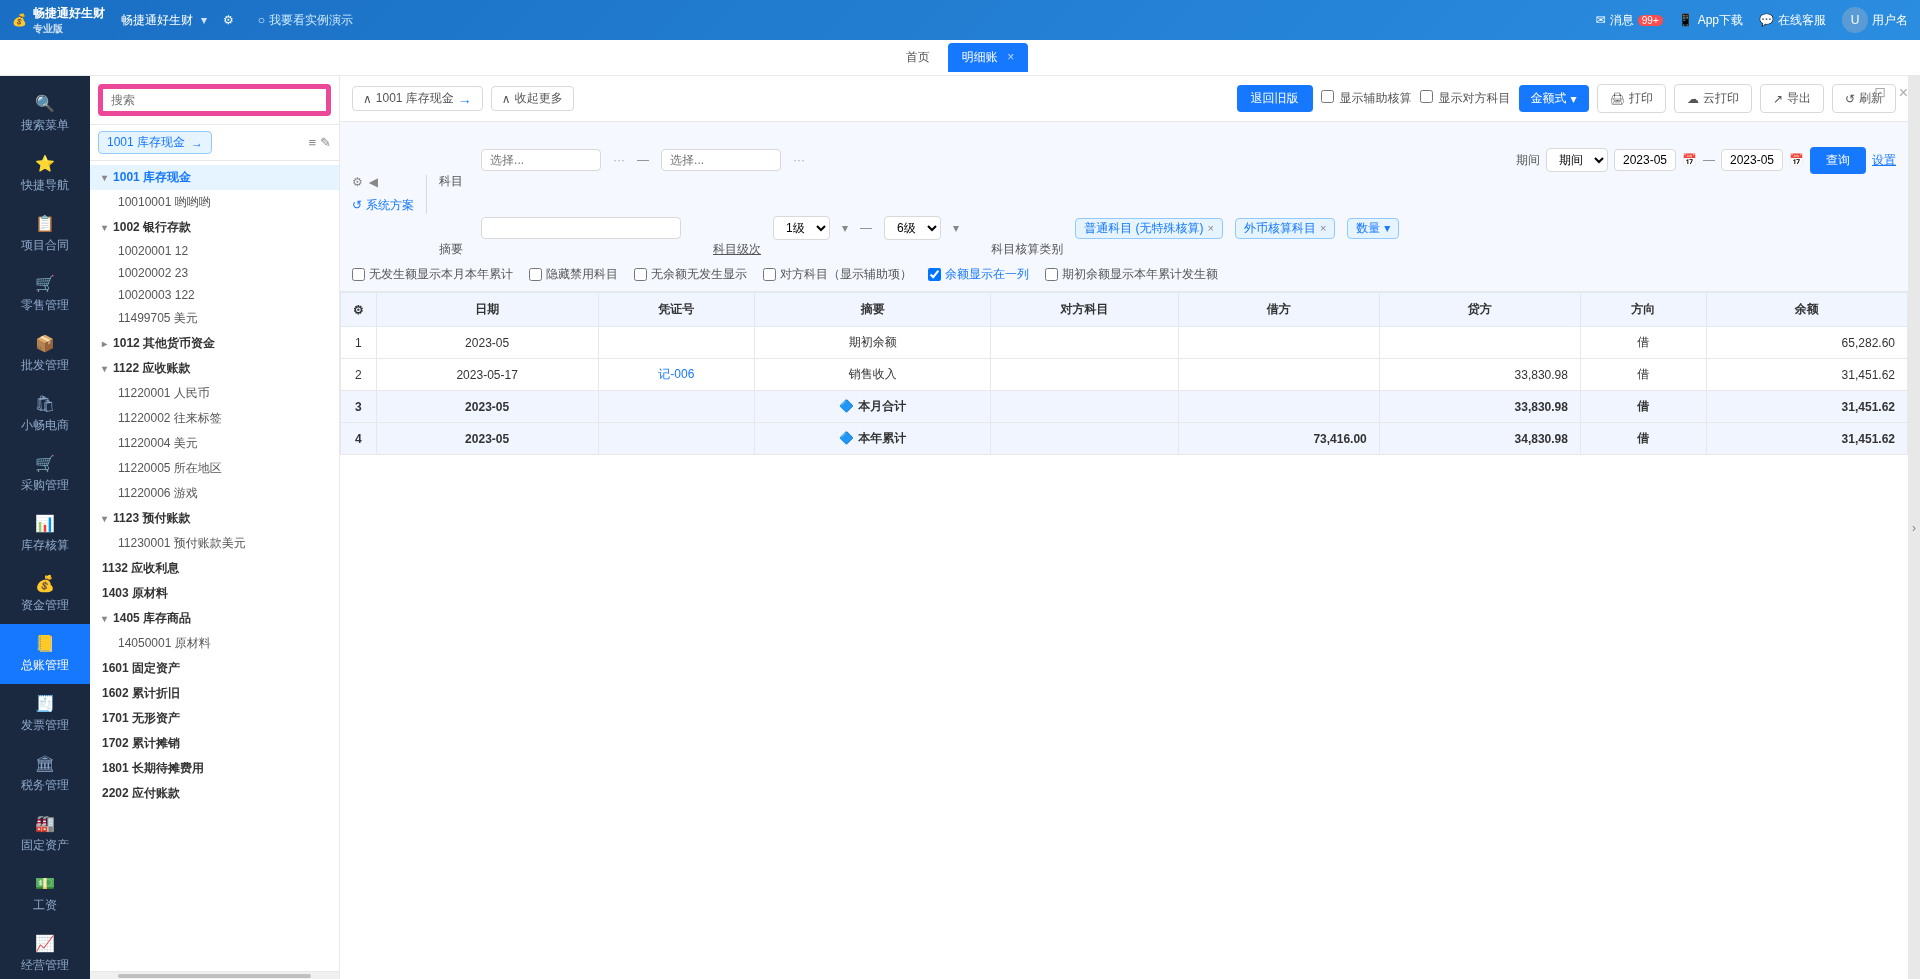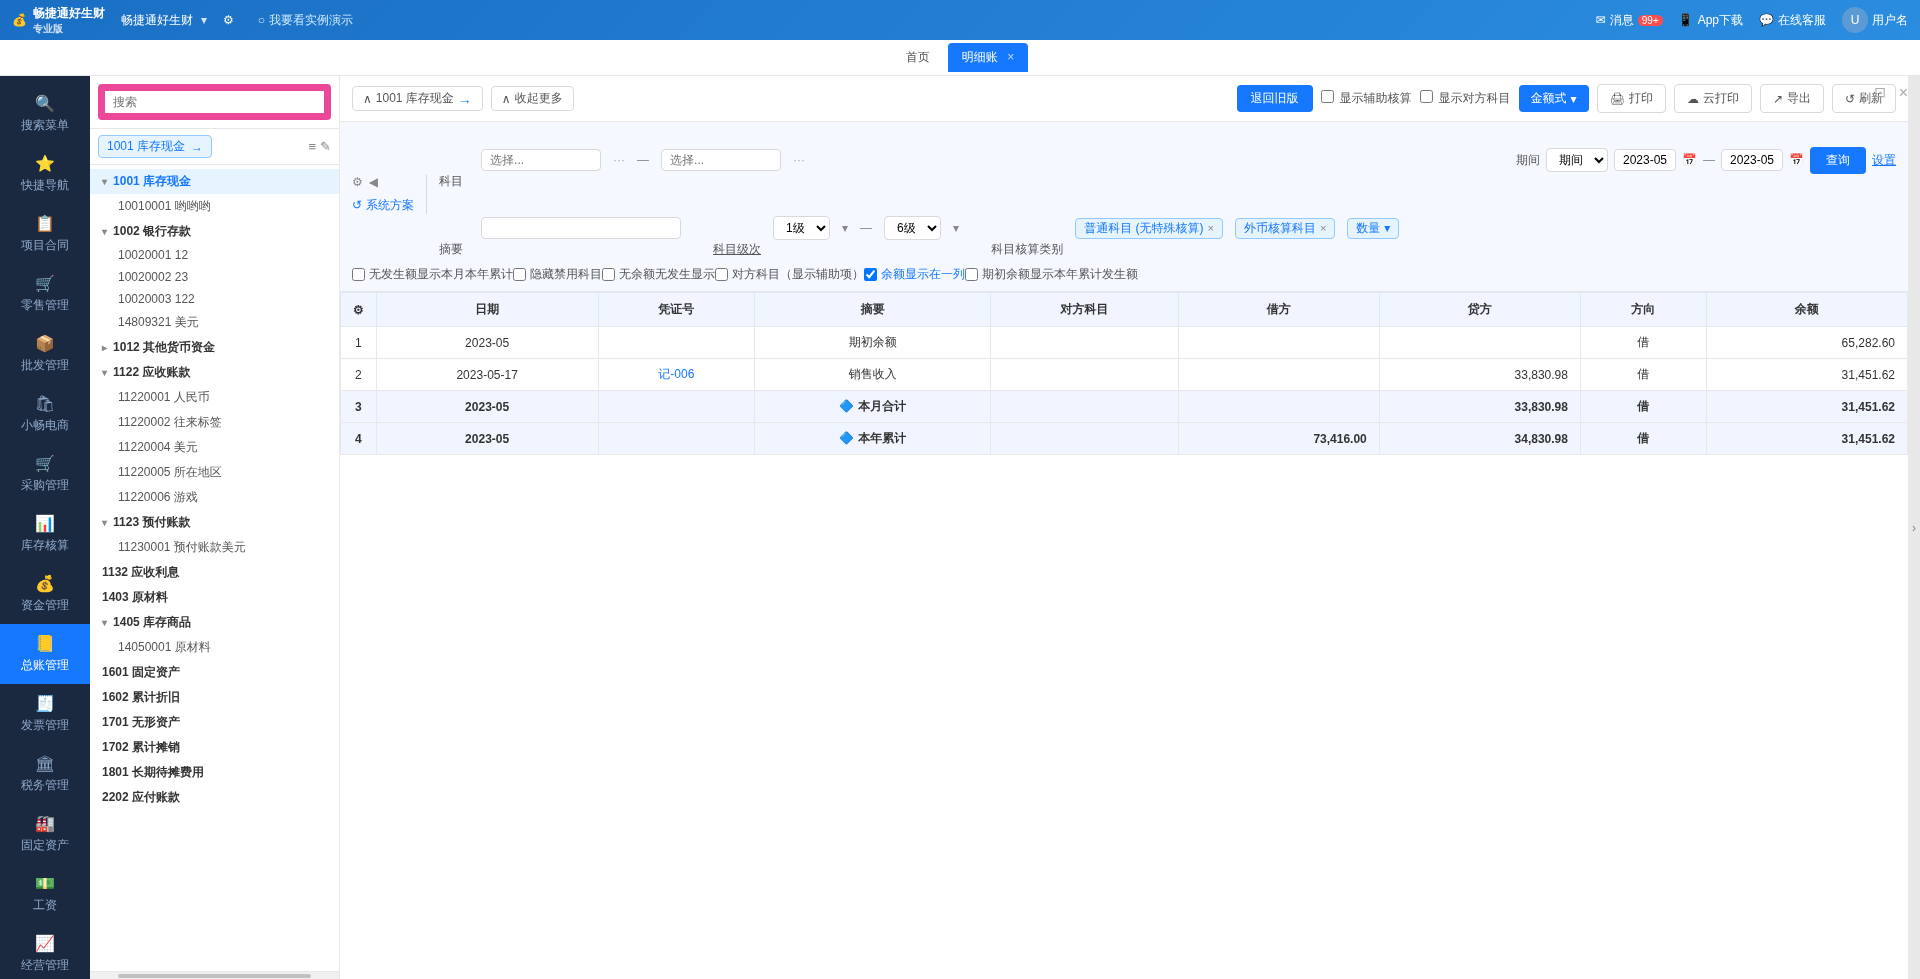--- a/index.html
+++ b/index.html
@@ -35,21 +35,21 @@
 
     
     .sidebar { width: 90px; background: #1a2940; display: flex; flex-direction: column; align-items: center; padding-top: 8px; }
     .sidebar-item { width: 100%; display: flex; flex-direction: column; align-items: center; padding: 10px 4px; cursor: pointer; color: #8fa8c8; font-size: 11px; gap: 4px; }
     .sidebar-item.active { background: #1677ff; color: white; }
     .sidebar-item-icon { font-size: 16px; }
 
     
     .left-panel { width: 250px; background: white; border-right: 1px solid #e8e8e8; display: flex; flex-direction: column; overflow: hidden; }
     .left-panel-header { padding: 8px; border-bottom: 1px solid #e8e8e8; display: flex; align-items: center; gap: 6px; }
-    .left-panel-search { flex: 1; border: 7px solid #ec4899; border-radius: 4px; padding: 4px 8px; font-size: 12px; outline: none; }
+    .left-panel-search { flex: 1; border: 5px solid #ec4899; border-radius: 4px; padding: 4px 8px; font-size: 12px; outline: none; }
     .left-panel-nav { display: flex; align-items: center; border-bottom: 1px solid #e8e8e8; padding: 6px 8px; }
     .left-panel-nav-right { margin-left: auto; display: flex; gap: 4px; }
     .icon-btn { background: none; border: none; cursor: pointer; color: #888; font-size: 13px; }
     .tree-area { flex: 1; overflow-y: auto; padding: 4px 0; }
     .tree-item { padding: 4px 12px; cursor: pointer; display: flex; align-items: center; gap: 4px; color: #333; }
     .tree-item.active { background: #e6f4ff; color: #1677ff; font-weight: bold; }
     .tree-item.parent { font-weight: bold; }
     .tree-item.child { padding-left: 28px; color: #555; font-weight: normal; }
     .tree-expand { color: #888; font-size: 10px; margin-right: 2px; }
 
@@ -79,21 +79,21 @@
     .filter-select { border: 1px solid #d9d9d9; border-radius: 4px; padding: 3px 8px; font-size: 12px; outline: none; background: white; }
     .filter-period { display: flex; align-items: center; gap: 6px; margin-left: auto; }
     .period-label { color: #555; }
     .period-value { border: 1px solid #d9d9d9; border-radius: 4px; padding: 3px 8px; background: white; cursor: pointer; }
     .query-btn { background: #1677ff; color: white; border: none; border-radius: 4px; padding: 5px 16px; cursor: pointer; font-size: 12px; }
     .settings-link { color: #1677ff; cursor: pointer; font-size: 12px; text-decoration: underline; }
     .tag { display: inline-flex; align-items: center; gap: 4px; background: #e6f4ff; border: 1px solid #91caff; border-radius: 4px; padding: 1px 8px; font-size: 11px; color: #1677ff; }
     .tag-close { cursor: pointer; color: #888; font-size: 11px; }
 
     
-    .filter-row2 { display: flex; align-items: flex-start; flex-wrap: wrap; }
+    .filter-row2 { display: flex; align-items: flex-start; gap: 16px; flex-wrap: wrap; }
     .checkbox-item { display: flex; align-items: center; gap: 4px; cursor: pointer; color: #555; font-size: 12px; }
     .checkbox-checked { color: #1677ff; }
 
     
     .table-area { flex: 1; overflow: auto; background: white; }
     table { width: 100%; border-collapse: collapse; }
     thead th { background: #f0f5ff; border: 1px solid #e0e8f0; padding: 8px 12px; font-size: 12px; color: #333; text-align: center; font-weight: bold; position: sticky; top: 0; }
     tbody td { border: 1px solid #e8e8e8; padding: 7px 12px; font-size: 12px; color: #333; text-align: center; }
     tbody tr.bold-row td { font-weight: bold; background: #f0f5ff; }
     .settings-col { width: 32px; }
@@ -257,21 +257,21 @@
       <div class="tree-item child">
         <span>10020001 12</span>
       </div>
       <div class="tree-item child">
         <span>10020002 23</span>
       </div>
       <div class="tree-item child">
         <span>10020003 122</span>
       </div>
       <div class="tree-item child">
-        <span>14809321 美元</span>
+        <span>11499705 美元</span>
       </div>
       <div class="tree-item parent">
         <span class="tree-expand">▸</span>
         <span>1012 其他货币资金</span>
       </div>
       <div class="tree-item parent">
         <span class="tree-expand">▾</span>
         <span>1122 应收账款</span>
       </div>
       <div class="tree-item child">

